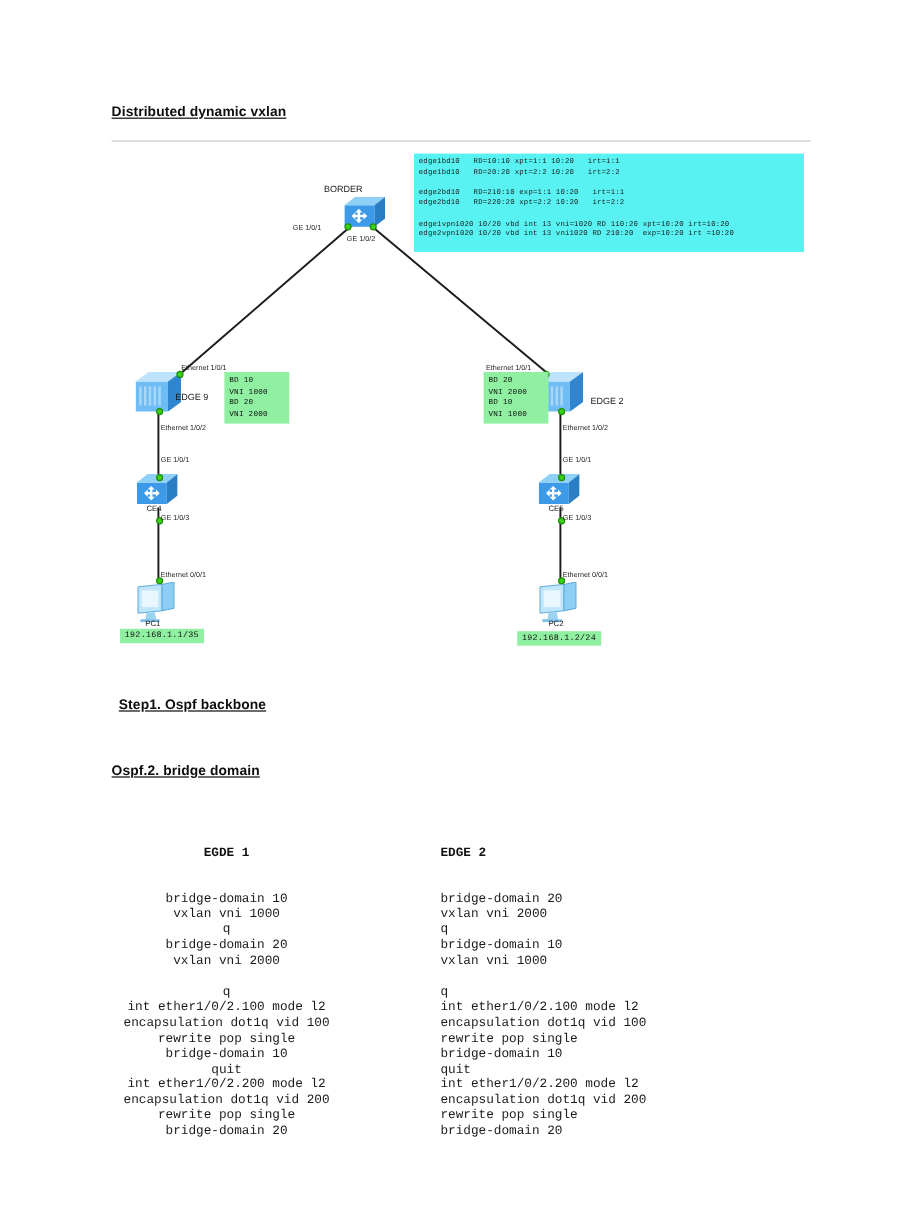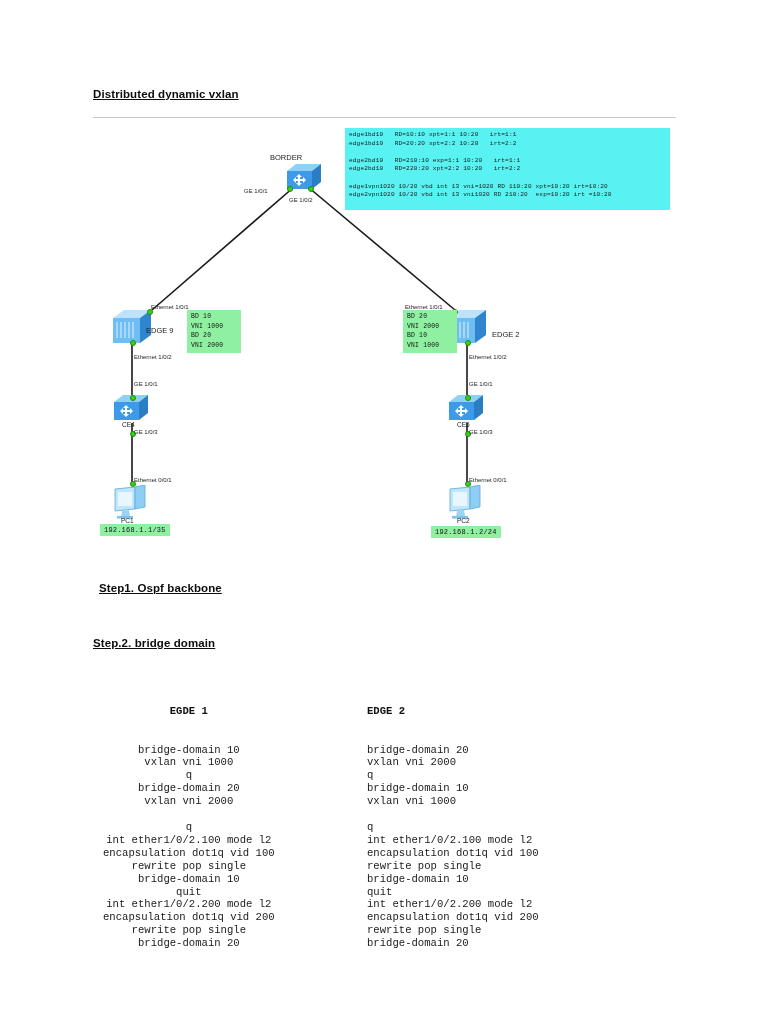--- a/index.html
+++ b/index.html
@@ -310,21 +310,21 @@
         <polygon points="9,26 16,25 17,31 8,32" fill="#9bd3f2"></polygon>
         <rect x="4" y="31" width="16" height="2.5" fill="#7fc2e8"></rect>
       </svg>
     </div>
     <div class="nlabel" style="left:457px; top:397px;">PC2</div>
     <div class="iplabel" style="left:399px; top:406px;margin-left:32px;">192.168.1.2/24</div>
 
   </div>
 
   <div class="heading" id="step1">Step1. Ospf backbone</div>
-  <div class="heading" id="step2">Step.2. bridge domain</div>
+  <div class="heading" id="step2">Ospf.2. bridge domain</div>
 
   <div class="cfgcol" id="cfg-left">
     <span class="cfg-title cfgline">EGDE 1</span>
     <span id="cfg-left-lines"><span class="cfgline">bridge-domain 10</span><span class="cfgline">vxlan vni 1000</span><span class="cfgline">q</span><span class="cfgline">bridge-domain 20</span><span class="cfgline">vxlan vni 2000</span><span class="cfgline">&nbsp;</span><span class="cfgline">q</span><span class="cfgline">int ether1/0/2.100 mode l2</span><span class="cfgline">encapsulation dot1q vid 100</span><span class="cfgline">rewrite pop single</span><span class="cfgline">bridge-domain 10</span><span class="cfgline">quit</span><span class="cfgline">int ether1/0/2.200 mode l2</span><span class="cfgline">encapsulation dot1q vid 200</span><span class="cfgline">rewrite pop single</span><span class="cfgline">bridge-domain 20</span></span>
   </div>
 
   <div class="cfgcol" id="cfg-right">
     <span class="cfg-title cfgline">EDGE 2</span>
     <span id="cfg-right-lines"><span class="cfgline">bridge-domain 20</span><span class="cfgline">vxlan vni 2000</span><span class="cfgline">q</span><span class="cfgline">bridge-domain 10</span><span class="cfgline">vxlan vni 1000</span><span class="cfgline">&nbsp;</span><span class="cfgline">q</span><span class="cfgline">int ether1/0/2.100 mode l2</span><span class="cfgline">encapsulation dot1q vid 100</span><span class="cfgline">rewrite pop single</span><span class="cfgline">bridge-domain 10</span><span class="cfgline">quit</span><span class="cfgline">int ether1/0/2.200 mode l2</span><span class="cfgline">encapsulation dot1q vid 200</span><span class="cfgline">rewrite pop single</span><span class="cfgline">bridge-domain 20</span></span>
   </div>

